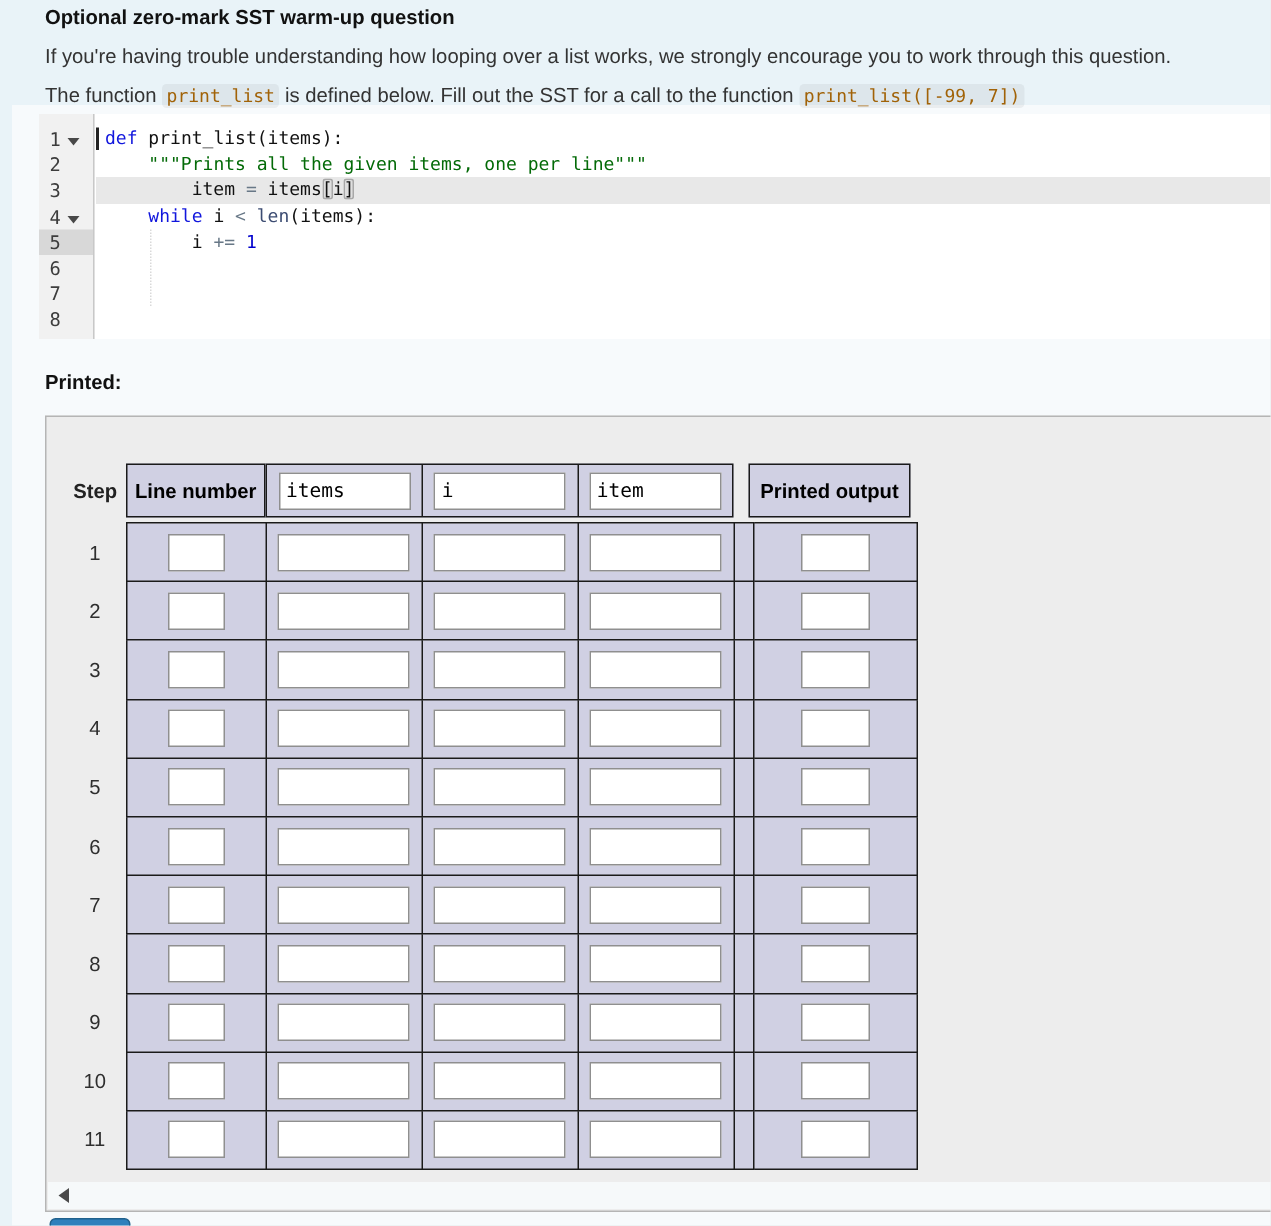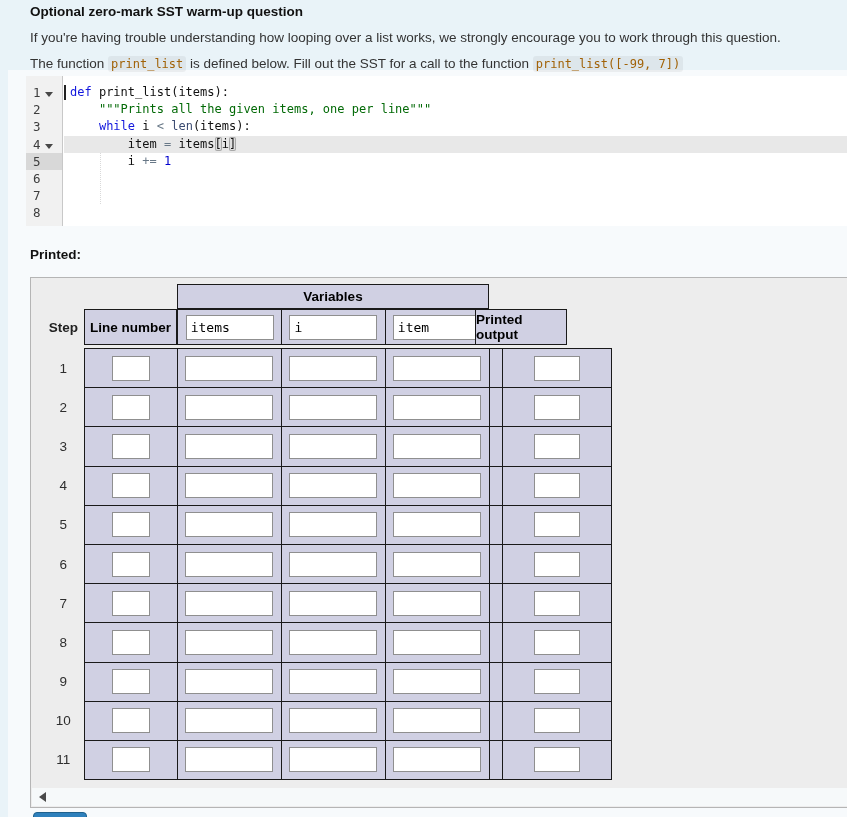--- a/index.html
+++ b/index.html
@@ -54,21 +54,21 @@
           font-size:13.5px; font-weight:bold; color:#000;
           display:flex; align-items:center; justify-content:center; }
   .variables-box { left:146px; top:6px; width:312px; height:25px; }
   .step-hdr { position:absolute; left:12px; top:31px; width:41px; height:36px;
               font-size:13.5px; font-weight:bold; display:flex; align-items:center; justify-content:center; }
   .linenum-hdr { left:53px; top:31px; width:93px; height:36px; }
   .varcells { position:absolute; left:146px; top:31px; width:312px; height:36px;
               background:#d0d0e3; border:1px solid #1a1a1a; display:flex; }
   .varcell { width:104px; height:100%; display:flex; align-items:center; justify-content:center; }
   .varcell + .varcell { border-left:1px solid #1a1a1a; }
-  .out-hdr { left:444px; top:31px; width:92px; height:36px; }
+  .out-hdr { left:468px; top:31px; width:108px; height:36px; }
 
   .sst-table { position:absolute; left:12px; top:70px; border-collapse:collapse; }
   .sst-table td { border:1px solid #1a1a1a; background:#d0d0e3; text-align:center; padding:0; }
   .sst-table tr { height:39.2px; }
   .sst-table td.step { border:none; background:transparent; font-size:13.5px; color:#2e2e2e; width:41px; }
   .sst-table td.c-line { width:93px; }
   .sst-table td.c-var { width:104px; }
   .sst-table td.c-spacer { width:13px; }
   .sst-table td.c-out { width:109px; }
 
@@ -120,33 +120,32 @@
       <div class="gut-row">
         <span>7</span>
       </div>
       <div class="gut-row">
         <span>8</span>
       </div>
     </div>
   <div class="code-area" id="codearea">
       <div class="code-row"><span class="t-kw">def</span><span class="t-pl"> print_list(items):</span></div>
       <div class="code-row"><span class="t-pl">    </span><span class="t-str">"""Prints all the given items, one per line"""</span></div>
+      <div class="code-row active"><span class="t-pl">        item </span><span class="t-op">=</span><span class="t-pl"> items</span><span class="t-brk">[</span><span class="t-pl">i</span><span class="t-brk">]</span></div>
       <div class="code-row"><span class="t-pl">    </span><span class="t-kw">while</span><span class="t-pl"> i </span><span class="t-op">&lt;</span><span class="t-pl"> </span><span class="t-fn">len</span><span class="t-pl">(items):</span></div>
-      <div class="code-row active"><span class="t-pl">        item </span><span class="t-op">=</span><span class="t-pl"> items</span><span class="t-brk">[</span><span class="t-pl">i</span><span class="t-brk">]</span></div>
       <div class="code-row"><span class="t-pl">        i </span><span class="t-op">+=</span><span class="t-pl"> </span><span class="t-num">1</span></div>
       <div class="code-row"></div>
     </div>
   <div class="indent-guide"></div>
   <div class="cursor" id="cursor" style="display: block;"></div>
 </div>
 
 <div class="answer-label">Printed:</div>
 
 <div class="sst-container">
-  <div class="hbox variables-box">Variables</div>
   <div class="step-hdr">Step</div>
   <div class="hbox linenum-hdr">Line number</div>
   <div class="varcells">
     <div class="varcell">
       <input class="sst-in w-var" type="text" value="items" style="">
     </div>
     <div class="varcell">
       <input class="sst-in w-var" type="text" value="i" style="">
     </div>
     <div class="varcell">

